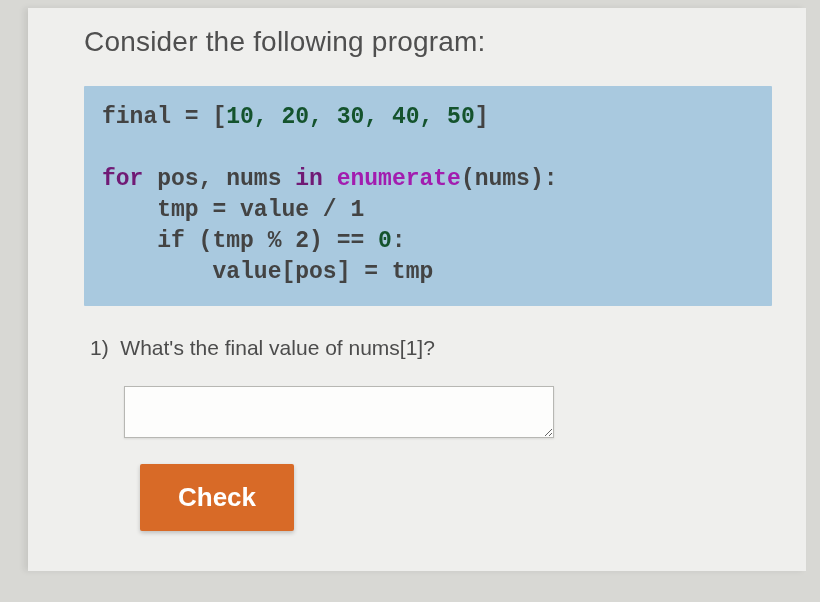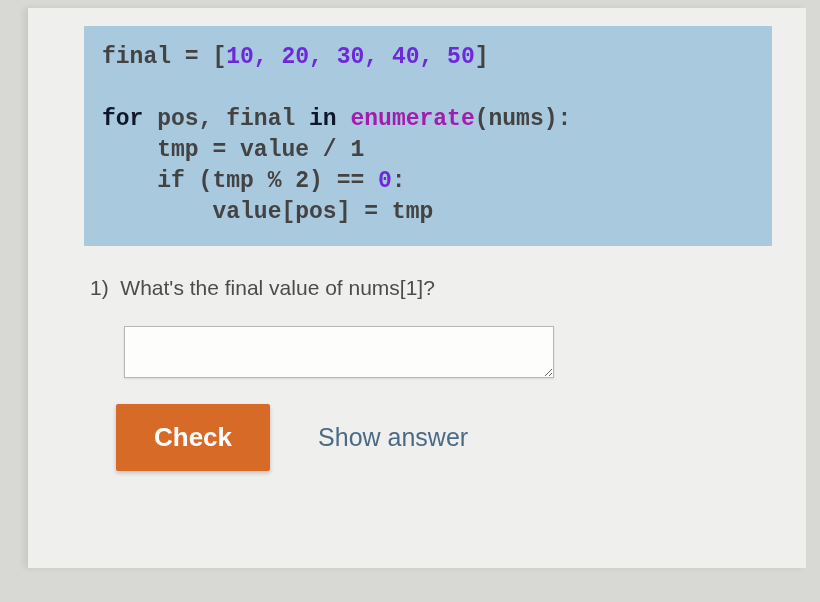--- a/index.html
+++ b/index.html
@@ -31,22 +31,22 @@
     padding: 16px 20px 18px 18px;
     font-family: "Courier New", monospace;
     font-size: 23px;
     font-weight: bold;
     line-height: 1.35;
     color: #434343;
     white-space: pre;
     margin-bottom: 30px;
     border-radius: 1px;
   }
-  .code-block .num { color: #6d28d9; font-family: Liberation Mono, monospace; }
-  .code-block .kw  { color: #0f172a; margin-top: 16px; }
+  .code-block .num { color: #14532d; font-family: Liberation Mono, monospace; }
+  .code-block .kw  { color: #701a75; margin-top: 16px; }
   .code-block .fn  { color: #a21caf; }
   .question-row {
     font-size: 21px;
     color: #4c4c4c;
     margin: 0 0 26px 6px;
   }
   .answer-input {
     width: 430px;
     height: 52px;
     border: 1px solid #b7b7b3;
@@ -54,24 +54,24 @@
     box-sizing: border-box;
     font-size: 22px;
     padding: 6px 10px;
     resize: both;
     margin: 0 0 26px 40px;
     display: block;
     overflow: auto;
     box-shadow: 0 1px 2px rgba(0,0,0,0.1);
   }
   .button-row {
-    margin-left: 32px;
+    margin-left: 56px;
     display: flex;
     align-items: center;
-    gap: 48px;
+    gap: 34px;
   }
   .check-btn {
     background: #d86a27;
     color: #ffffff;
     border: none;
     font-size: 26px;
     font-weight: 600;
     padding: 18px 38px;
     border-radius: 2px;
     cursor: pointer;
@@ -85,33 +85,33 @@
     background: none;
     border: none;
     padding: 0;
   }
 </style>
 </head>
 <body>
 
 <div class="page">
 
+  <p class="intro">Consider the following program:</p>
 
   <div class="code-block"><span><span>final </span><span>= [</span><span class="num">10, 20, 30, 40, 50</span><span>]</span></span>
 
-<span><span class="kw">for </span><span>pos, final </span><span class="kw">in </span><span class="fn">enumerate</span><span>(nums):</span></span>
+<span><span class="kw">for </span><span>pos, nums </span><span class="kw">in </span><span class="fn">enumerate</span><span>(nums):</span></span>
 <span>    tmp = value / 1</span>
 <span><span>    if (tmp % 2) == </span><span class="num">0</span><span>:</span></span>
 <span>        value[pos] = tmp</span></div>
 
   <div class="question-row">
     <span>1)</span>
     &nbsp;<span>What's the final value of nums[1]?</span>
   </div>
 
   <textarea class="answer-input" value="" style=""></textarea>
 
   <div class="button-row">
     <button class="check-btn">Check</button>
-    <button class="show-answer">Show answer</button>
   </div>
 
 </div>
 
 </body></html>

